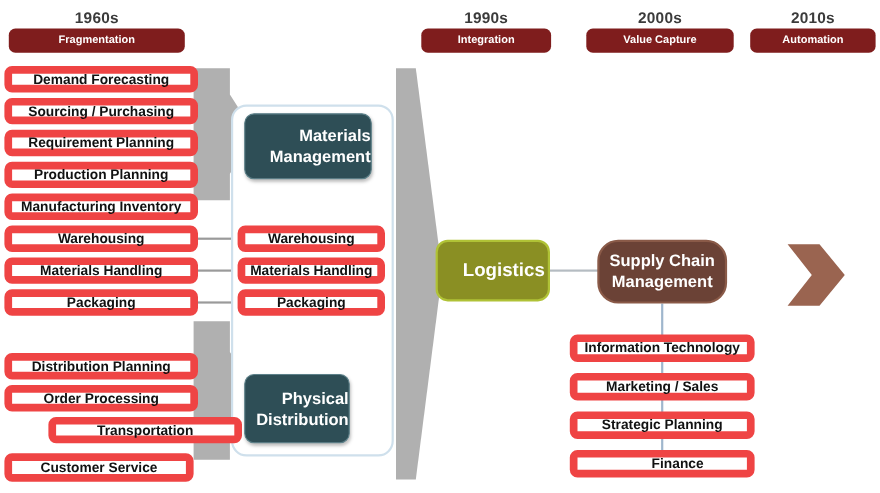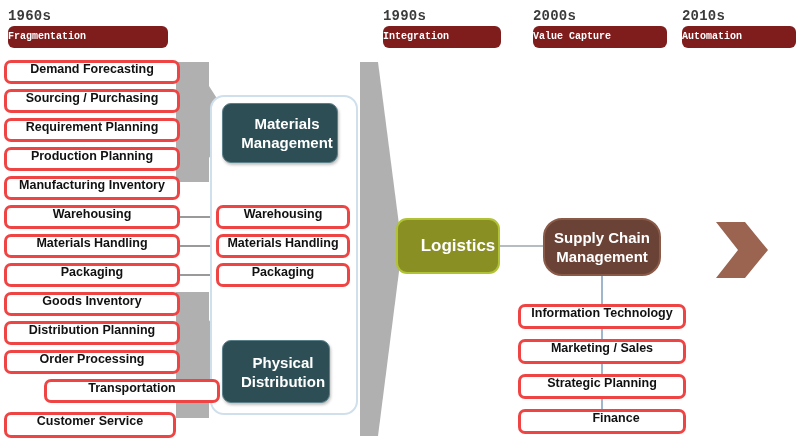--- a/index.html
+++ b/index.html
@@ -17,22 +17,21 @@
   #stage {
     position: absolute;
     left: 0; top: 0;
     width: 800px;
     height: 448px;
   }
 
   
   .era {
     position: absolute;
-    text-align: left;
-    font-family: Liberation Mono, monospace;
+    text-align: center;
   }
   .era-year {
     font-size: 14px;
     font-weight: bold;
     color: #3b3b3b;
     line-height: 16px;
     letter-spacing: .2px;
   }
   .era-pill {
     margin-top: 2px;
@@ -44,27 +43,27 @@
     padding: 3px 0 4px 0;
     line-height: 15px;
     white-space: nowrap;
   }
 
   
   .lbox {
     position: absolute;
     box-sizing: border-box;
     background: #ffffff;
-    border: 3px solid #ef4444;
+    border: 7px solid #ef4444;
     border-radius: 7px;
     color: #111111;
     font-size: 12.5px;
     font-weight: bold;
     display: flex;
-    align-items: flex-start;
+    align-items: center;
     justify-content: center;
     text-align: center;
     line-height: 13px;
     z-index: 6;
     white-space: nowrap;
   }
 
   
   .container-1980 {
     position: absolute;
@@ -79,21 +78,21 @@
   .dbox {
     position: absolute;
     box-sizing: border-box;
     background: #2e4e56;
     border: 1px solid #5c8089;
     border-radius: 9px;
     color: #ffffff;
     font-size: 15px;
     font-weight: bold;
     display: flex;
-    align-items: center;
+    align-items: flex-end;
     justify-content: center;
     text-align: center;
     line-height: 19px;
     z-index: 6;
     box-shadow: 1px 2px 3px rgba(0,0,0,.25);
     padding-left: 14px;
   }
 
   
   .obox {
@@ -210,23 +209,20 @@
   </div>
   <div class="lbox" style="left:4px; top:205px; width:176px; height:24px;">
     <span>Warehousing</span>
   </div>
   <div class="lbox" style="left:4px; top:234px; width:176px; height:24px;">
     <span>Materials Handling</span>
   </div>
   <div class="lbox" style="left:4px; top:263px; width:176px; height:24px;">
     <span>Packaging</span>
   </div>
-  <div class="lbox" style="left:4px; top:292px; width:176px; height:24px;">
-    <span>Goods Inventory</span>
-  </div>
   <div class="lbox" style="left:4px; top:321px; width:176px; height:24px;">
     <span>Distribution Planning</span>
   </div>
   <div class="lbox" style="left:4px; top:350px; width:176px; height:24px;">
     <span>Order Processing</span>
   </div>
   <div class="lbox" style="left:4px; top:379px; width:176px; height:24px;margin-left:40px;">
     <span>Transportation</span>
   </div>
   <div class="lbox" style="left:4px; top:412px; width:172px; height:26px;">
@@ -247,21 +243,21 @@
   <div class="lbox" style="left:216px; top:205px; width:134px; height:24px;">
     <span>Warehousing</span>
   </div>
   <div class="lbox" style="left:216px; top:234px; width:134px; height:24px;">
     <span>Materials Handling</span>
   </div>
   <div class="lbox" style="left:216px; top:263px; width:134px; height:24px;">
     <span>Packaging</span>
   </div>
 
-  <div class="dbox" style="left:222px; top:340px; width:108px; height:63px; flex-direction:column;">
+  <div class="dbox" style="left:222px; top:340px; width:96px; height:63px; flex-direction:column;">
     <span>Physical</span>
     <span>Distribution</span>
   </div>
 
   <div class="obox" style="left:396px; top:218px; width:104px; height:56px;">
     <span>Logistics</span>
   </div>
 
   <div class="hline-light" style="left:500px; top:245px; width:44px;"></div>
 

